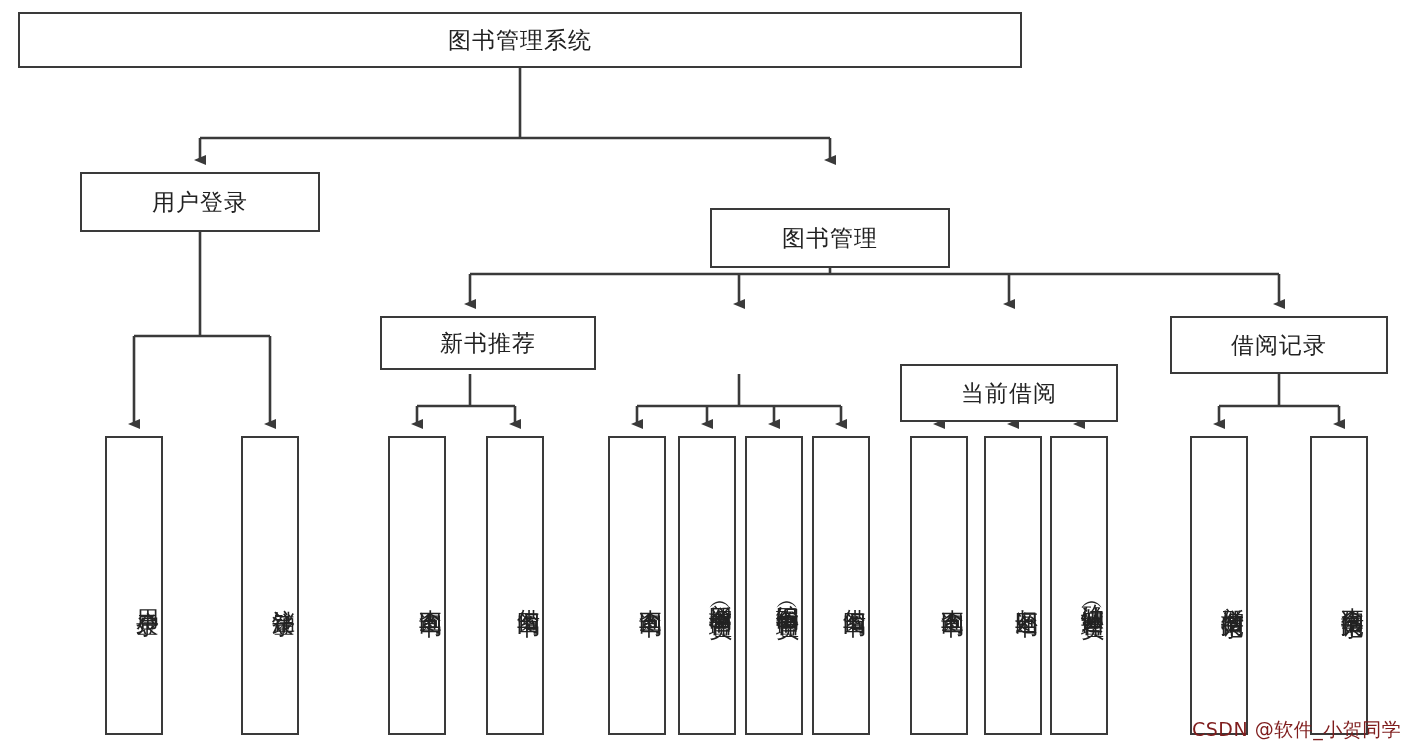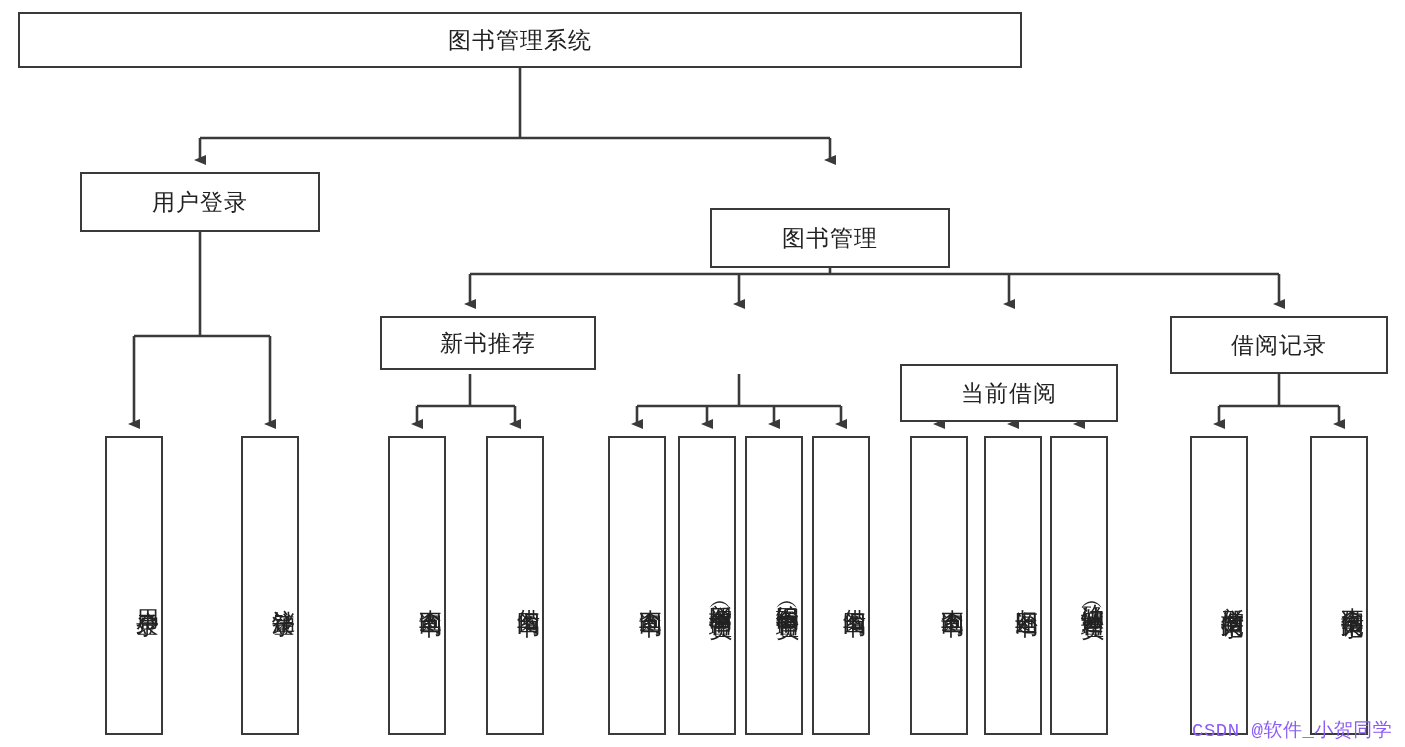--- a/index.html
+++ b/index.html
@@ -51,24 +51,23 @@
     position: absolute;
     left: 0;
     top: 0;
     width: 1405px;
     height: 747px;
     pointer-events: none;
   }
   .watermark {
     position: absolute;
     font-size: 19px;
-    color: #8b5cf6;
+    color: #7f1d1d;
     white-space: nowrap;
     letter-spacing: 0.5px;
-    font-family: Liberation Mono, monospace;
   }
 </style>
 </head>
 <body>
 
 <div id="canvas">
 
   <svg class="wires" viewBox="0 0 1405 747">
     <defs>
       <marker id="arrow" markerWidth="12" markerHeight="12" refX="5" refY="6" orient="auto" markerUnits="userSpaceOnUse">

